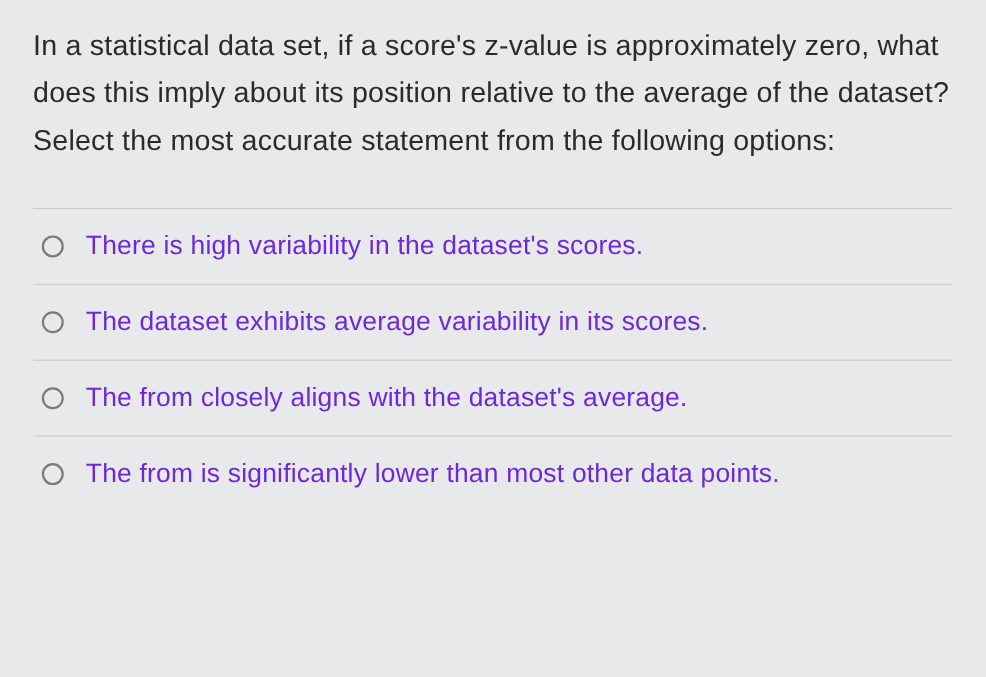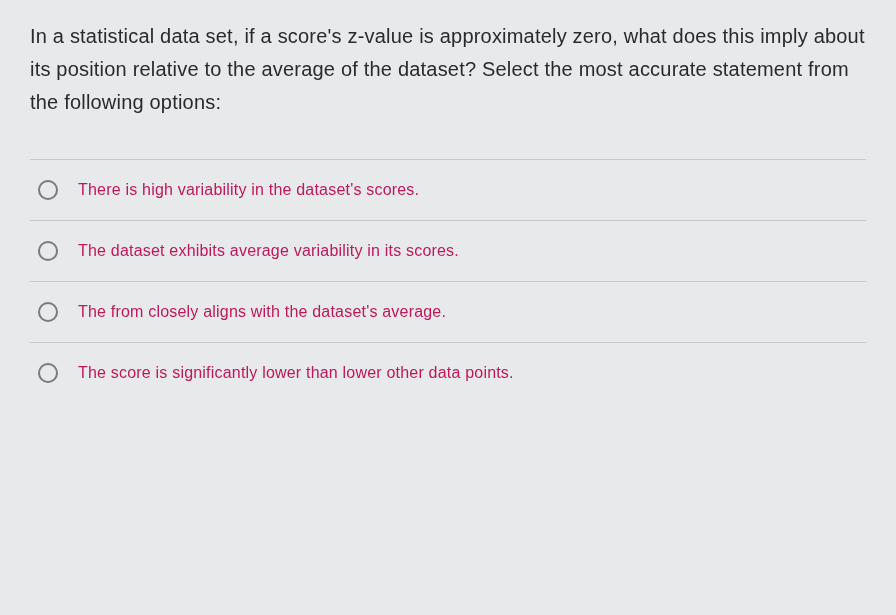--- a/index.html
+++ b/index.html
@@ -9,21 +9,21 @@
     }
     body {
       width: 896px;
       height: 615px;
       background: #e8e9ea;
       font-family: 'Segoe UI', -apple-system, BlinkMacSystemFont, sans-serif;
       padding: 20px 30px;
       overflow: hidden;
     }
     .question-text {
-      font-size: 20px;
+      font-size: 26px;
       line-height: 1.65;
       color: #2a2a2a;
       margin-bottom: 40px;
       letter-spacing: 0.2px;
     }
     .options {
       display: flex;
       flex-direction: column;
     }
     .option-row {
@@ -38,22 +38,22 @@
     }
     .radio-circle {
       width: 20px;
       height: 20px;
       border: 2px solid #7a7a7a;
       border-radius: 50%;
       margin-right: 20px;
       flex-shrink: 0;
     }
     .option-text {
-      font-size: 16px;
-      color: #be185d;
+      font-size: 24px;
+      color: #6d28d9;
       letter-spacing: 0.2px;
     }
   </style>
 </head>
 <body>
 
 <div class="question-text">In a statistical data set, if a score's z-value is approximately zero, what does this imply about its position relative to the average of the dataset? Select the most accurate statement from the following options:</div>
 
 <div class="options">
   <div class="option-row">
@@ -63,15 +63,15 @@
   <div class="option-row">
     <div class="radio-circle"></div>
     <div class="option-text">The dataset exhibits average variability in its scores.</div>
   </div>
   <div class="option-row">
     <div class="radio-circle"></div>
     <div class="option-text">The from closely aligns with the dataset's average.</div>
   </div>
   <div class="option-row">
     <div class="radio-circle"></div>
-    <div class="option-text">The score is significantly lower than lower other data points.</div>
+    <div class="option-text">The from is significantly lower than most other data points.</div>
   </div>
 </div>
 
 </body></html>

